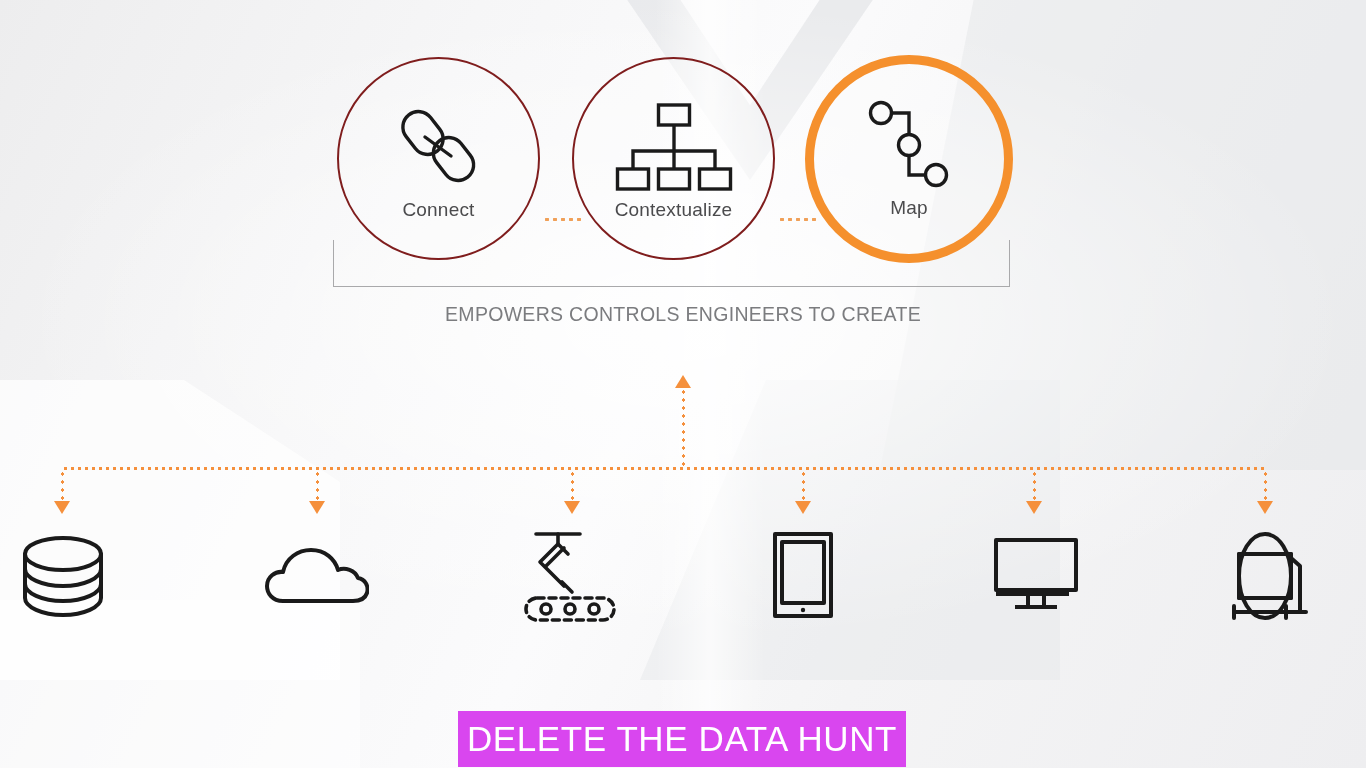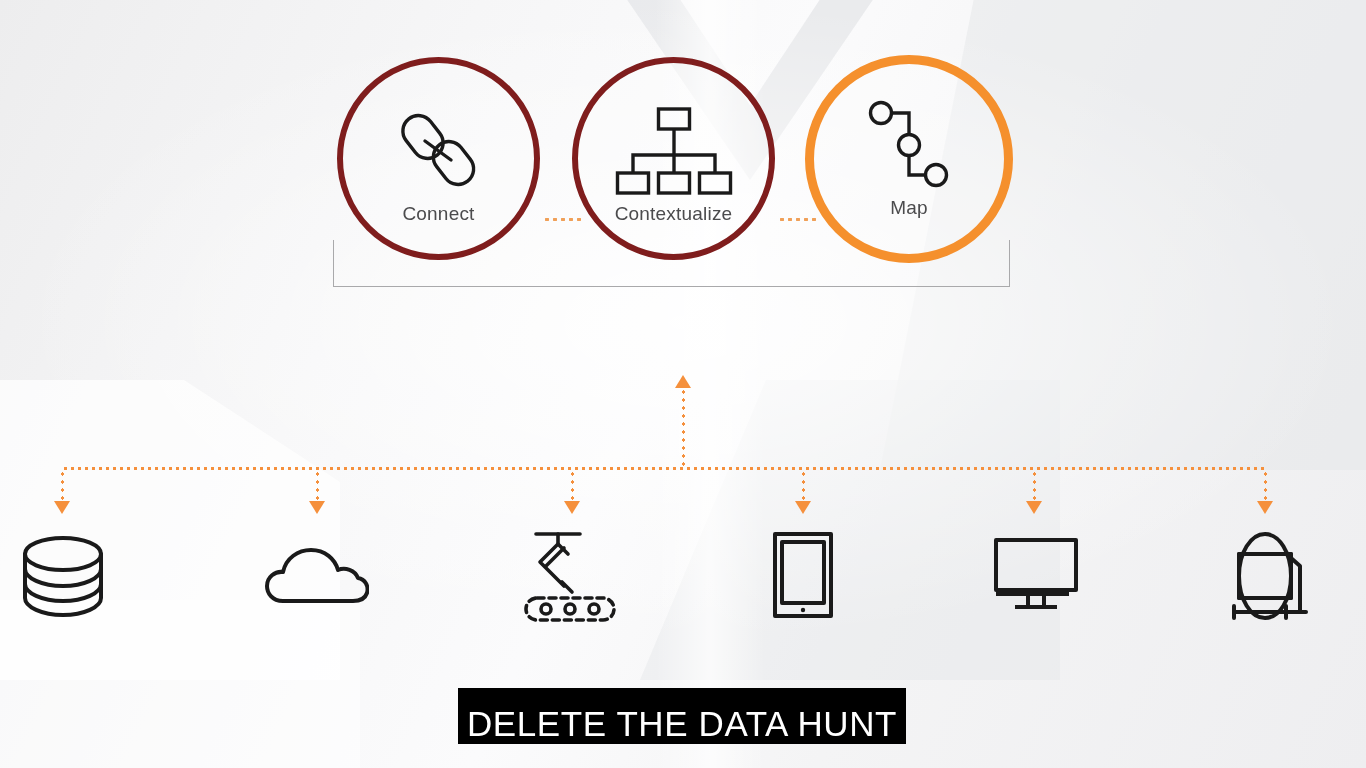--- a/index.html
+++ b/index.html
@@ -74,21 +74,21 @@
   .pillars { position: absolute; top: 57px; left: 0; width: 1366px; height: 230px; }
   .pillar {
     position: absolute;
     border-radius: 50%;
     background: rgba(255,255,255,0.18);
     display: flex;
     flex-direction: column;
     align-items: center;
     justify-content: flex-start;
   }
-  .pillar.thin { border: 6px solid #7f1d1d; }
+  .pillar.thin { border: 2px solid #7f1d1d; }
   .pillar.thick { border: 9px solid #f5902d; }
   .pillar-icon {
     margin-top: 42px;
     height: 92px;
     display: flex;
     align-items: center;
     justify-content: center;
   }
   .pillar.thick .pillar-icon { margin-top: 35px; }
   .pillar-label {
@@ -165,25 +165,25 @@
   .srcicon {
     position: absolute;
     display: flex;
     align-items: center;
     justify-content: center;
   }
 
   
   .banner {
     position: absolute;
-    left: 458px; top: 688px;
+    left: 458px; top: 711px;
     width: 448px; height: 56px;
-    background: #000000;
+    background: #d946ef;
     display: flex;
-    align-items: flex-end;
+    align-items: center;
     justify-content: center;
   }
   .banner-text {
     color: #ffffff;
     font-size: 35px;
     letter-spacing: 0.6px;
     font-weight: 400;
   }
 </style>
 </head>
@@ -249,20 +249,21 @@
       <div class="pillar-label">Map</div>
     </div>
 
     <div class="pillar-link" style="left:543px;"></div>
     <div class="pillar-link" style="left:778px;"></div>
   </div>
 
   <div class="bracket"></div>
 
   <div class="caption">
+    <div>EMPOWERS CONTROLS ENGINEERS TO CREATE</div>
   </div>
 
   <div>
 
     <div class="vline" style="left:682px; top:388px; height:82px;"></div>
     <div class="arrow-up" style="left:675px; top:375px;"></div>
 
     <div class="hline" style="left:62px; top:467px; width:1204px;"></div>
 
     <div class="vline" style="left:61px; top:470px; height:32px;"></div>

